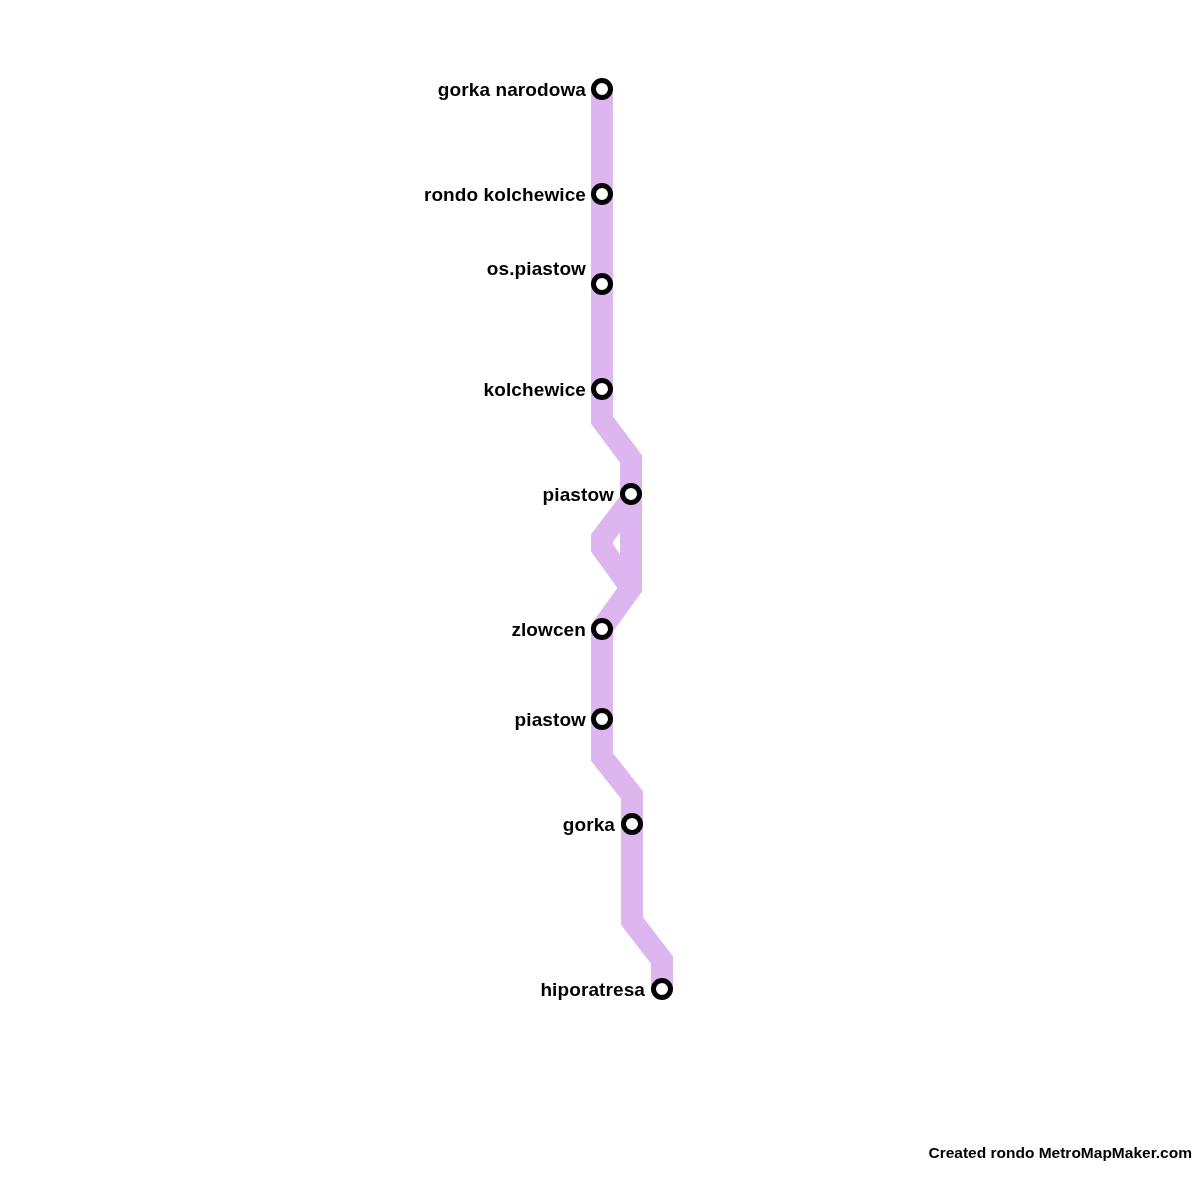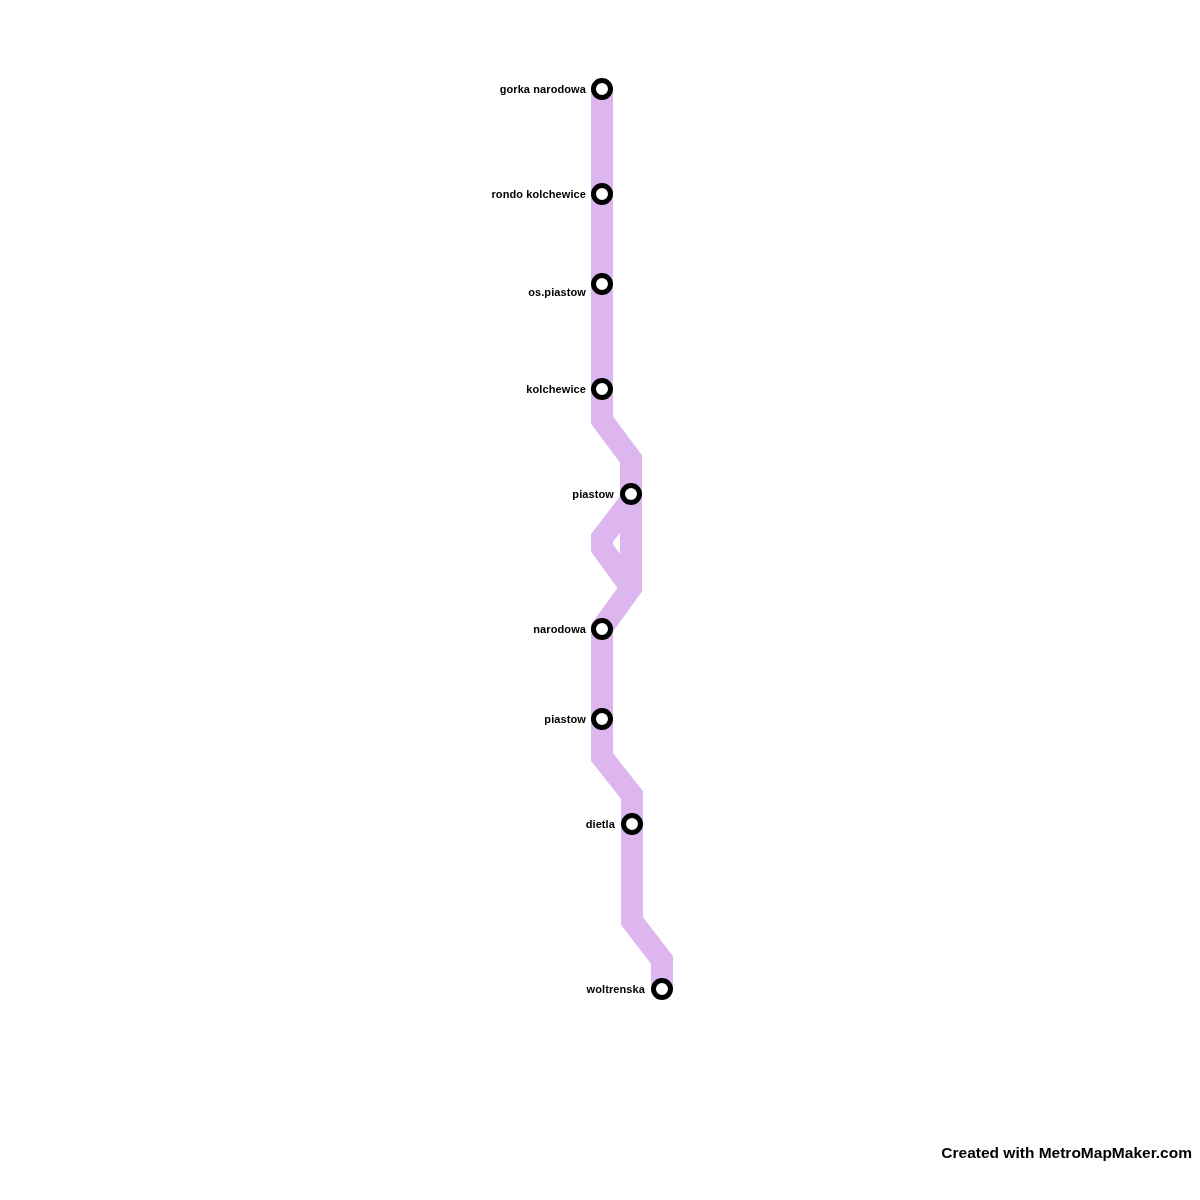--- a/index.html
+++ b/index.html
@@ -19,21 +19,21 @@
     position: absolute;
     left: 0;
     top: 0;
     width: 1200px;
     height: 1200px;
   }
 
   .station-label {
     position: absolute;
     font-family: "Liberation Sans", sans-serif;
-    font-size: 11px;
+    font-size: 19px;
     font-weight: bold;
     color: #000000;
     white-space: nowrap;
     text-align: right;
     line-height: 1;
     transform: translate(-100%, -50%);
     letter-spacing: 0.1px;
   }
 
   .station-marker {
@@ -66,29 +66,29 @@
     <path id="line-main" fill="none" stroke-linecap="butt" stroke-linejoin="miter" d="M602 89 L602 420 L631 459 L631 588 L602 628 L602 757 L632 795 L632 921 L662 960 L662 989" stroke="#DDB6EF" stroke-width="22"></path>
     <path id="line-branch" fill="none" stroke-linecap="butt" stroke-linejoin="miter" d="M631 500 L602 538 L602 548 L631 588" stroke="#DDB6EF" stroke-width="22"></path>
   </g>
 </svg>
 
 <div id="stations-layer">
     <div class="station-label" style="left: 586px; top: 89px;">gorka narodowa</div>
     <div class="station-marker" style="left: 602px; top: 89px;"></div>
     <div class="station-label" style="left: 586px; top: 194px;">rondo kolchewice</div>
     <div class="station-marker" style="left: 602px; top: 194px;"></div>
-    <div class="station-label" style="left: 586px; top: 292px;">os.piastow</div>
+    <div class="station-label" style="left: 586px; top: 268px;">os.piastow</div>
     <div class="station-marker" style="left: 602px; top: 284px;"></div>
     <div class="station-label" style="left: 586px; top: 389px;">kolchewice</div>
     <div class="station-marker" style="left: 602px; top: 389px;"></div>
     <div class="station-label" style="left: 614px; top: 494px;">piastow</div>
     <div class="station-marker" style="left: 631px; top: 494px;"></div>
-    <div class="station-label" style="left: 586px; top: 629px;">narodowa</div>
+    <div class="station-label" style="left: 586px; top: 629px;">zlowcen</div>
     <div class="station-marker" style="left: 602px; top: 629px;"></div>
     <div class="station-label" style="left: 586px; top: 719px;">piastow</div>
     <div class="station-marker" style="left: 602px; top: 719px;"></div>
-    <div class="station-label" style="left: 615px; top: 824px;">dietla</div>
+    <div class="station-label" style="left: 615px; top: 824px;">gorka</div>
     <div class="station-marker" style="left: 632px; top: 824px;"></div>
-    <div class="station-label" style="left: 645px; top: 989px;">woltrenska</div>
+    <div class="station-label" style="left: 645px; top: 989px;">hiporatresa</div>
     <div class="station-marker" style="left: 662px; top: 989px;"></div>
   </div>
 
-<div id="credit">Created with MetroMapMaker.com</div>
+<div id="credit">Created rondo MetroMapMaker.com</div>
 
 </body></html>

